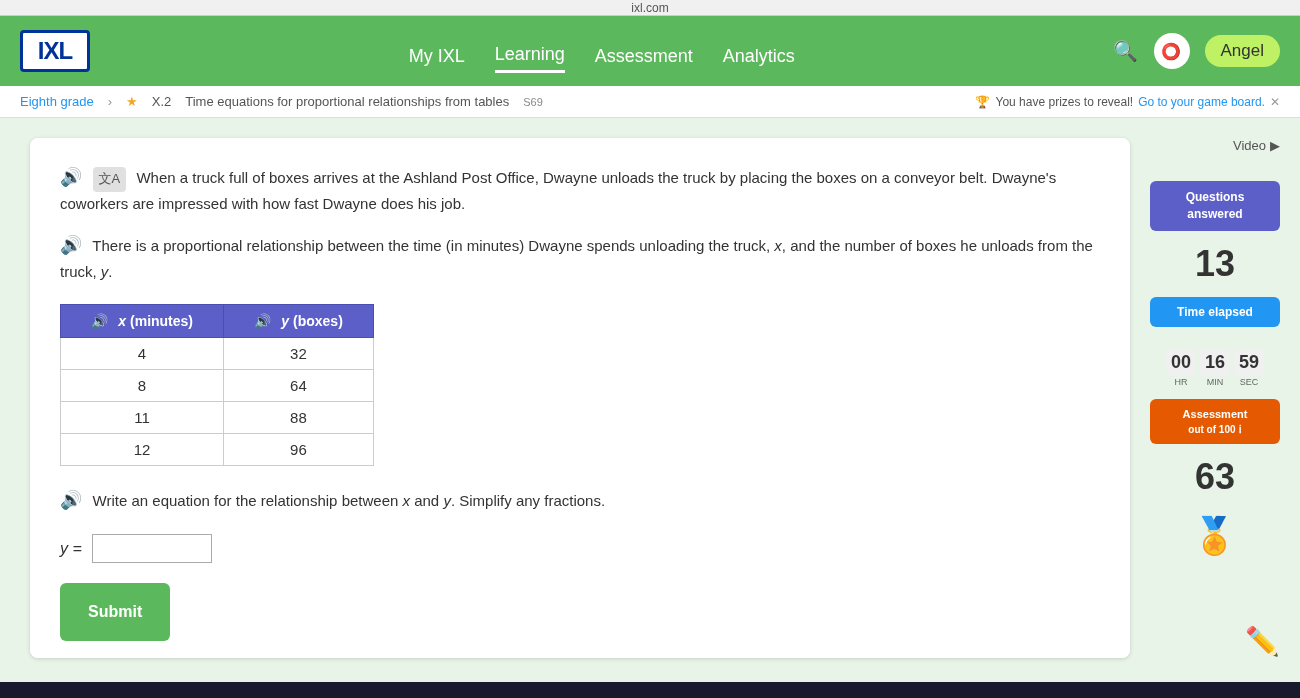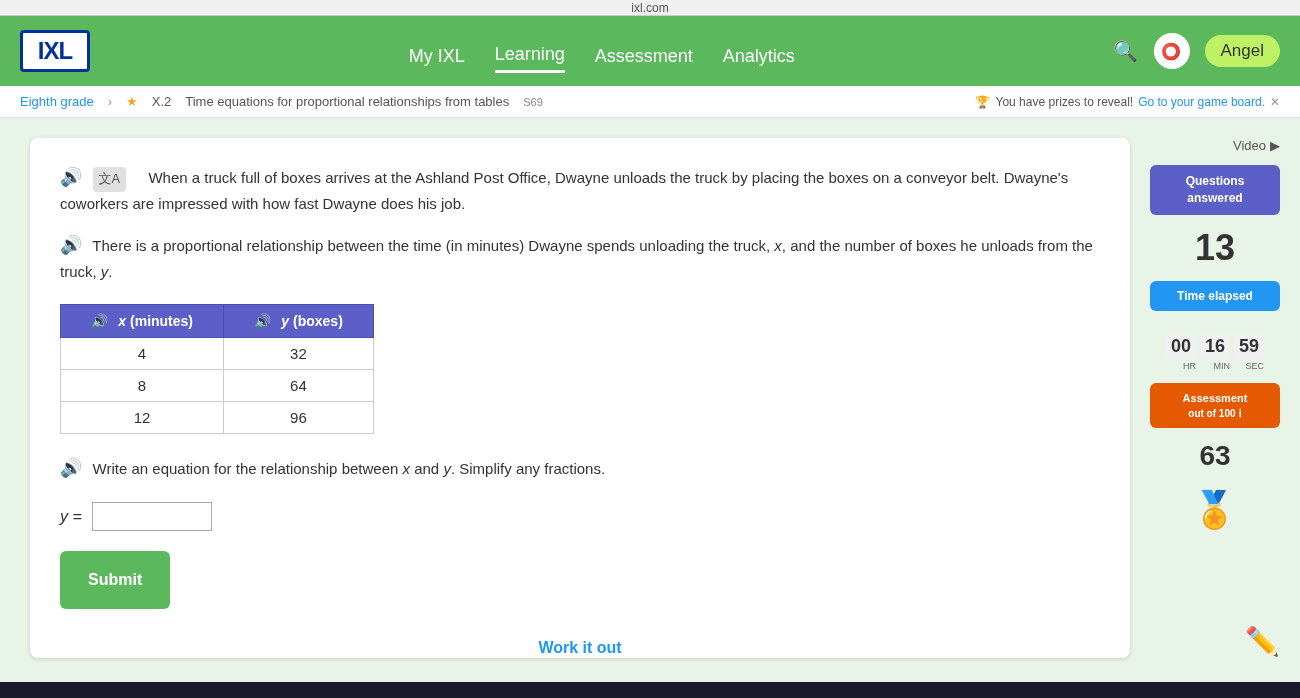--- a/index.html
+++ b/index.html
@@ -158,21 +158,21 @@
       margin-right: 6px;
       cursor: pointer;
     }
 
     .translate-btn {
       display: inline-block;
       background: #e0e0e0;
       border-radius: 4px;
       padding: 2px 6px;
       font-size: 13px;
-      margin-right: 18px;
+      margin-right: 6px;
       cursor: pointer;
       color: #555;
     }
 
     
     .data-table {
       border-collapse: collapse;
       margin: 20px 0;
       min-width: 300px;
     }
@@ -264,20 +264,21 @@
 
     .questions-answered-card {
       background: #5b5fc7;
       color: #fff;
       padding: 8px 12px;
       border-radius: 6px;
       text-align: center;
       font-size: 12px;
       font-weight: 600;
       line-height: 1.4;
+      margin-top: 16px;
     }
 
     .score-number {
       font-size: 36px;
       font-weight: 700;
       color: #333;
       text-align: center;
     }
 
     .time-elapsed-card {
@@ -308,39 +309,38 @@
       color: #333;
       background: #f0f0f0;
       padding: 2px 5px;
       border-radius: 3px;
     }
 
     .timer-label {
       font-size: 9px;
       color: #666;
       margin-top: 2px;
-      text-align: right;
     }
 
     .smart-score-card {
       background: #e55a00;
       color: #fff;
       padding: 8px 12px;
       border-radius: 6px;
       text-align: center;
       font-size: 12px;
       font-weight: 600;
     }
 
     .smart-score-card span {
       font-size: 11px;
     }
 
     .smart-score-num {
-      font-size: 28px;
+      font-size: 36px;
       font-weight: 700;
       color: #333;
       text-align: center;
     }
 
     .trophy-icon {
       text-align: center;
       font-size: 36px;
       margin-top: 5px;
     }
@@ -426,20 +426,24 @@
         <tbody id="table-body">
         <tr>
               <td>4</td>
               <td>32</td>
             </tr>
             <tr>
               <td>8</td>
               <td>64</td>
             </tr>
             <tr>
+              <td>11</td>
+              <td>88</td>
+            </tr>
+            <tr>
               <td>12</td>
               <td>96</td>
             </tr>
           </tbody>
       </table>
 
       <p class="problem-text">
         <span class="audio-btn">🔊</span>
         Write an equation for the relationship between <span class="var">x</span> and <span class="var">y</span>. Simplify any fractions.
       </p>

